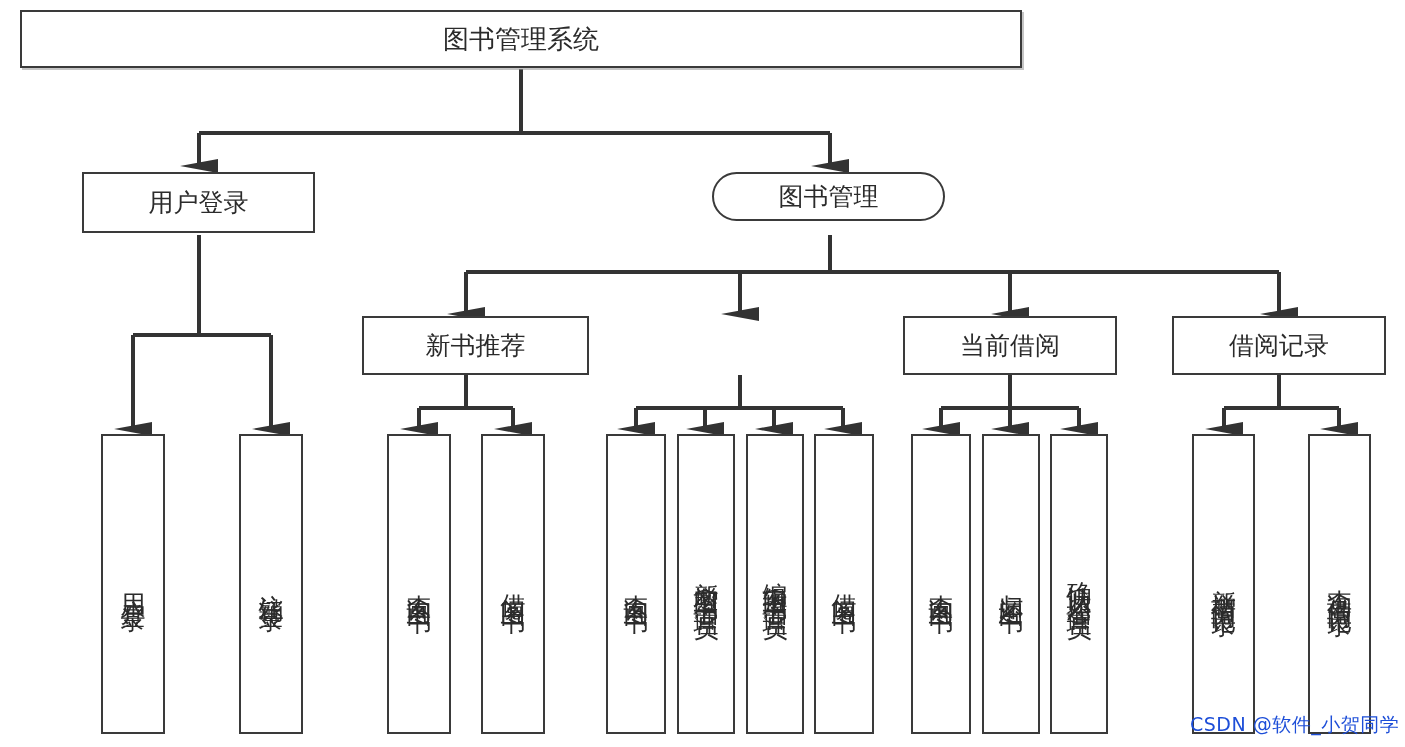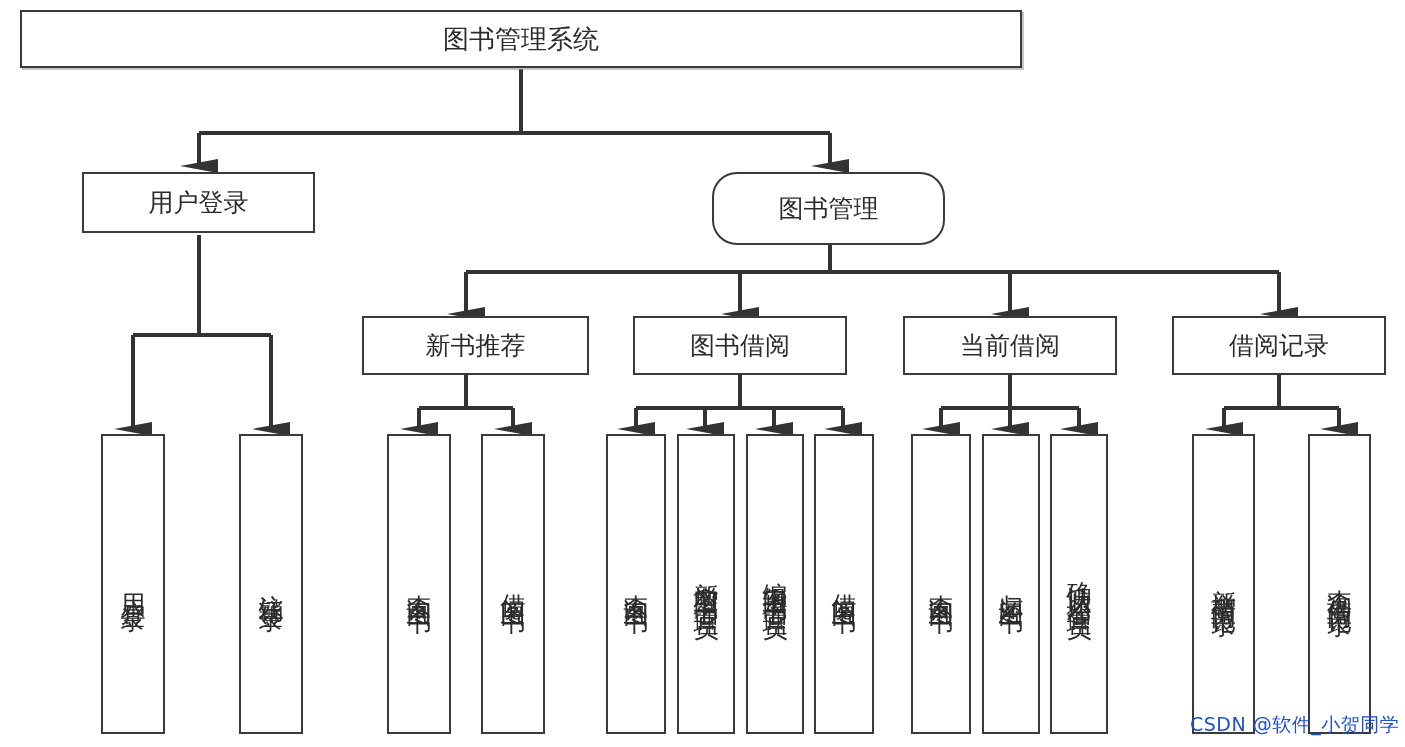--- a/index.html
+++ b/index.html
@@ -131,30 +131,27 @@
     </g>
   </svg>
 
   <div class="node root horizontal shadowed" style="left:20px; top:10px; width:1002px; height:58px;">
     <span class="node-label">图书管理系统</span>
   </div>
 
   <div class="node horizontal" style="left:82px; top:172px; width:233px; height:61px;">
     <span class="node-label">用户登录</span>
   </div>
-  <div class="node horizontal" style="left:712px; top:172px; width:233px; height:73px;border-radius:25px;">
+  <div class="node horizontal" style="left:712px; top:172px; width:233px; height:49px;border-radius:25px;">
     <span class="node-label">图书管理</span>
   </div>
 
   <div class="node horizontal" style="left:362px; top:316px; width:227px; height:59px;">
     <span class="node-label">新书推荐</span>
   </div>
-  <div class="node horizontal" style="left:633px; top:316px; width:214px; height:59px;">
-    <span class="node-label">图书借阅</span>
-  </div>
   <div class="node horizontal" style="left:903px; top:316px; width:214px; height:59px;">
     <span class="node-label">当前借阅</span>
   </div>
   <div class="node horizontal" style="left:1172px; top:316px; width:214px; height:59px;">
     <span class="node-label">借阅记录</span>
   </div>
 
   <div class="node vertical" style="left:101px; top:434px; width:64px; height:300px;">
     <span class="node-label">用户登录</span>
   </div>

